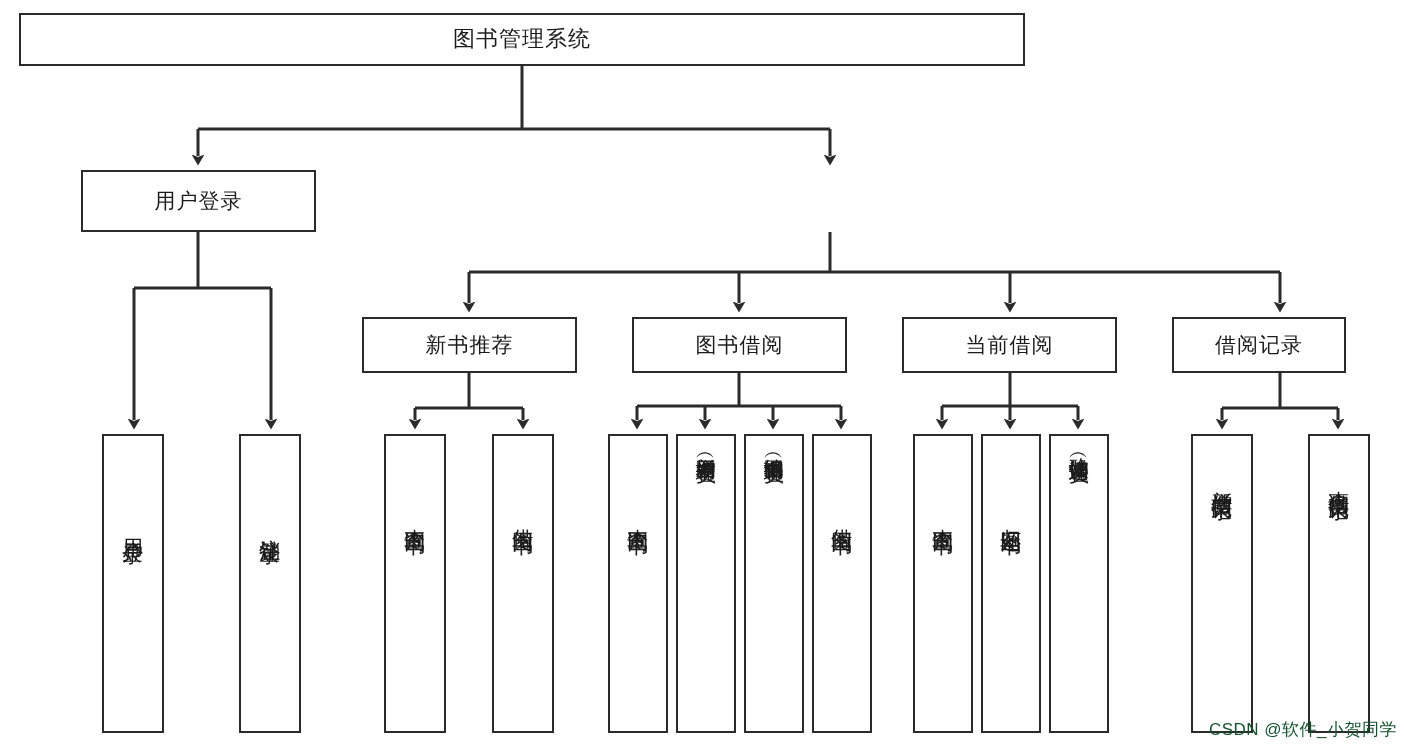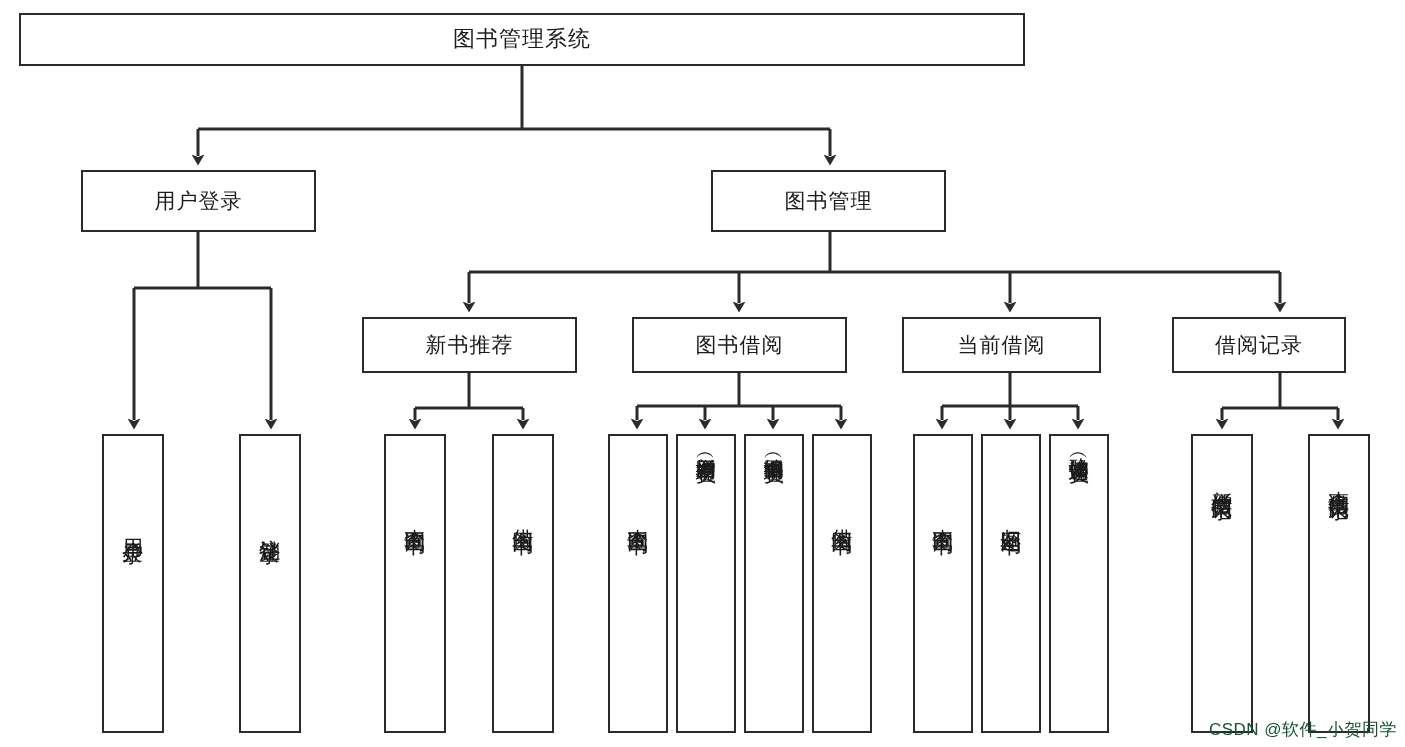--- a/index.html
+++ b/index.html
@@ -129,31 +129,28 @@
     </g>
   </svg>
 
   <div class="node h root" style="left:19px; top:13px; width:1006px; height:53px;">
     <span>图书管理系统</span>
   </div>
 
   <div class="node h" style="left:81px; top:170px; width:235px; height:62px;">
     <span>用户登录</span>
   </div>
-  <div class="node h" style="left:711px; top:170px; width:235px; height:62px;">
-    <span>图书管理</span>
-  </div>
 
   <div class="node h" style="left:362px; top:317px; width:215px; height:56px;">
     <span>新书推荐</span>
   </div>
   <div class="node h" style="left:632px; top:317px; width:215px; height:56px;align-items:center;">
     <span>图书借阅</span>
   </div>
-  <div class="node h" style="left:902px; top:317px; width:199px; height:56px;">
+  <div class="node h" style="left:902px; top:317px; width:215px; height:56px;">
     <span>当前借阅</span>
   </div>
   <div class="node h" style="left:1172px; top:317px; width:174px; height:56px;">
     <span>借阅记录</span>
   </div>
 
   <div class="node v" style="left:102px; top:434px; width:62px; height:299px; padding-top:86px;">
     <span class="vtext">用户登录</span>
   </div>
   <div class="node v" style="left:239px; top:434px; width:62px; height:299px; padding-top:86px;">

